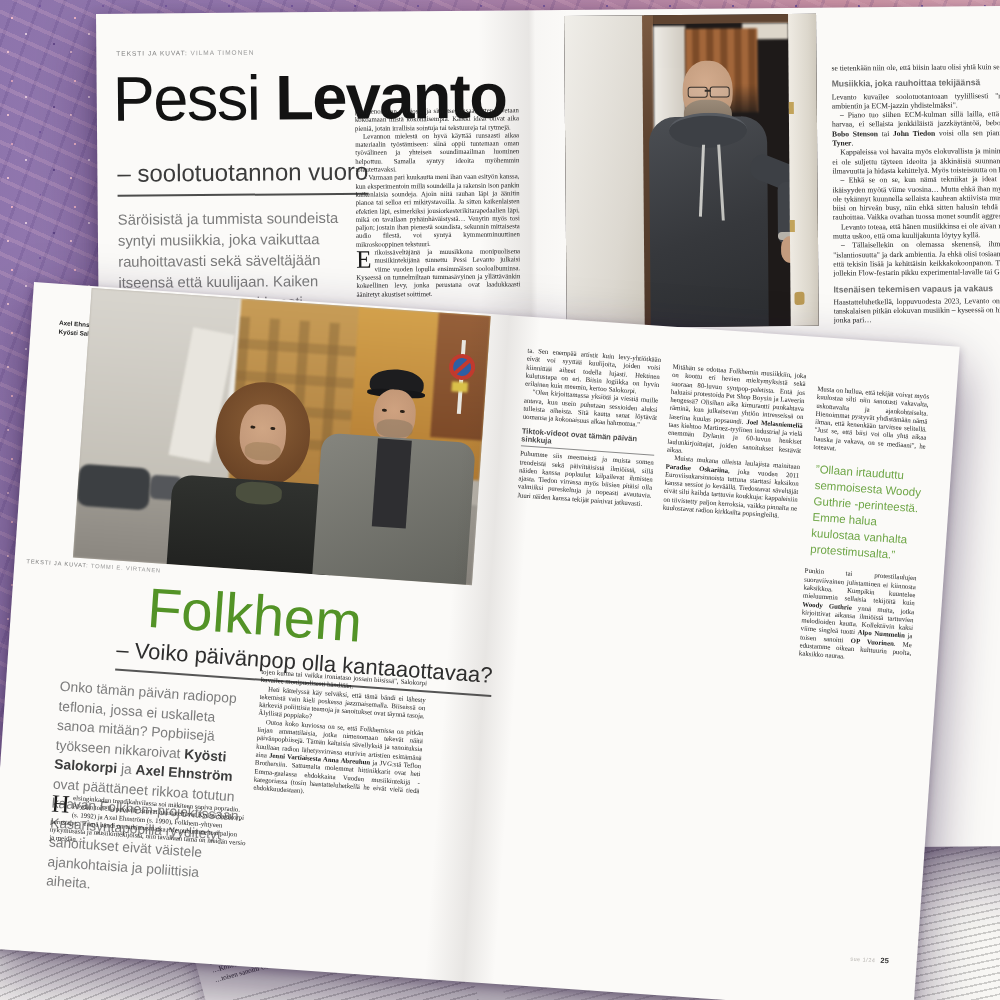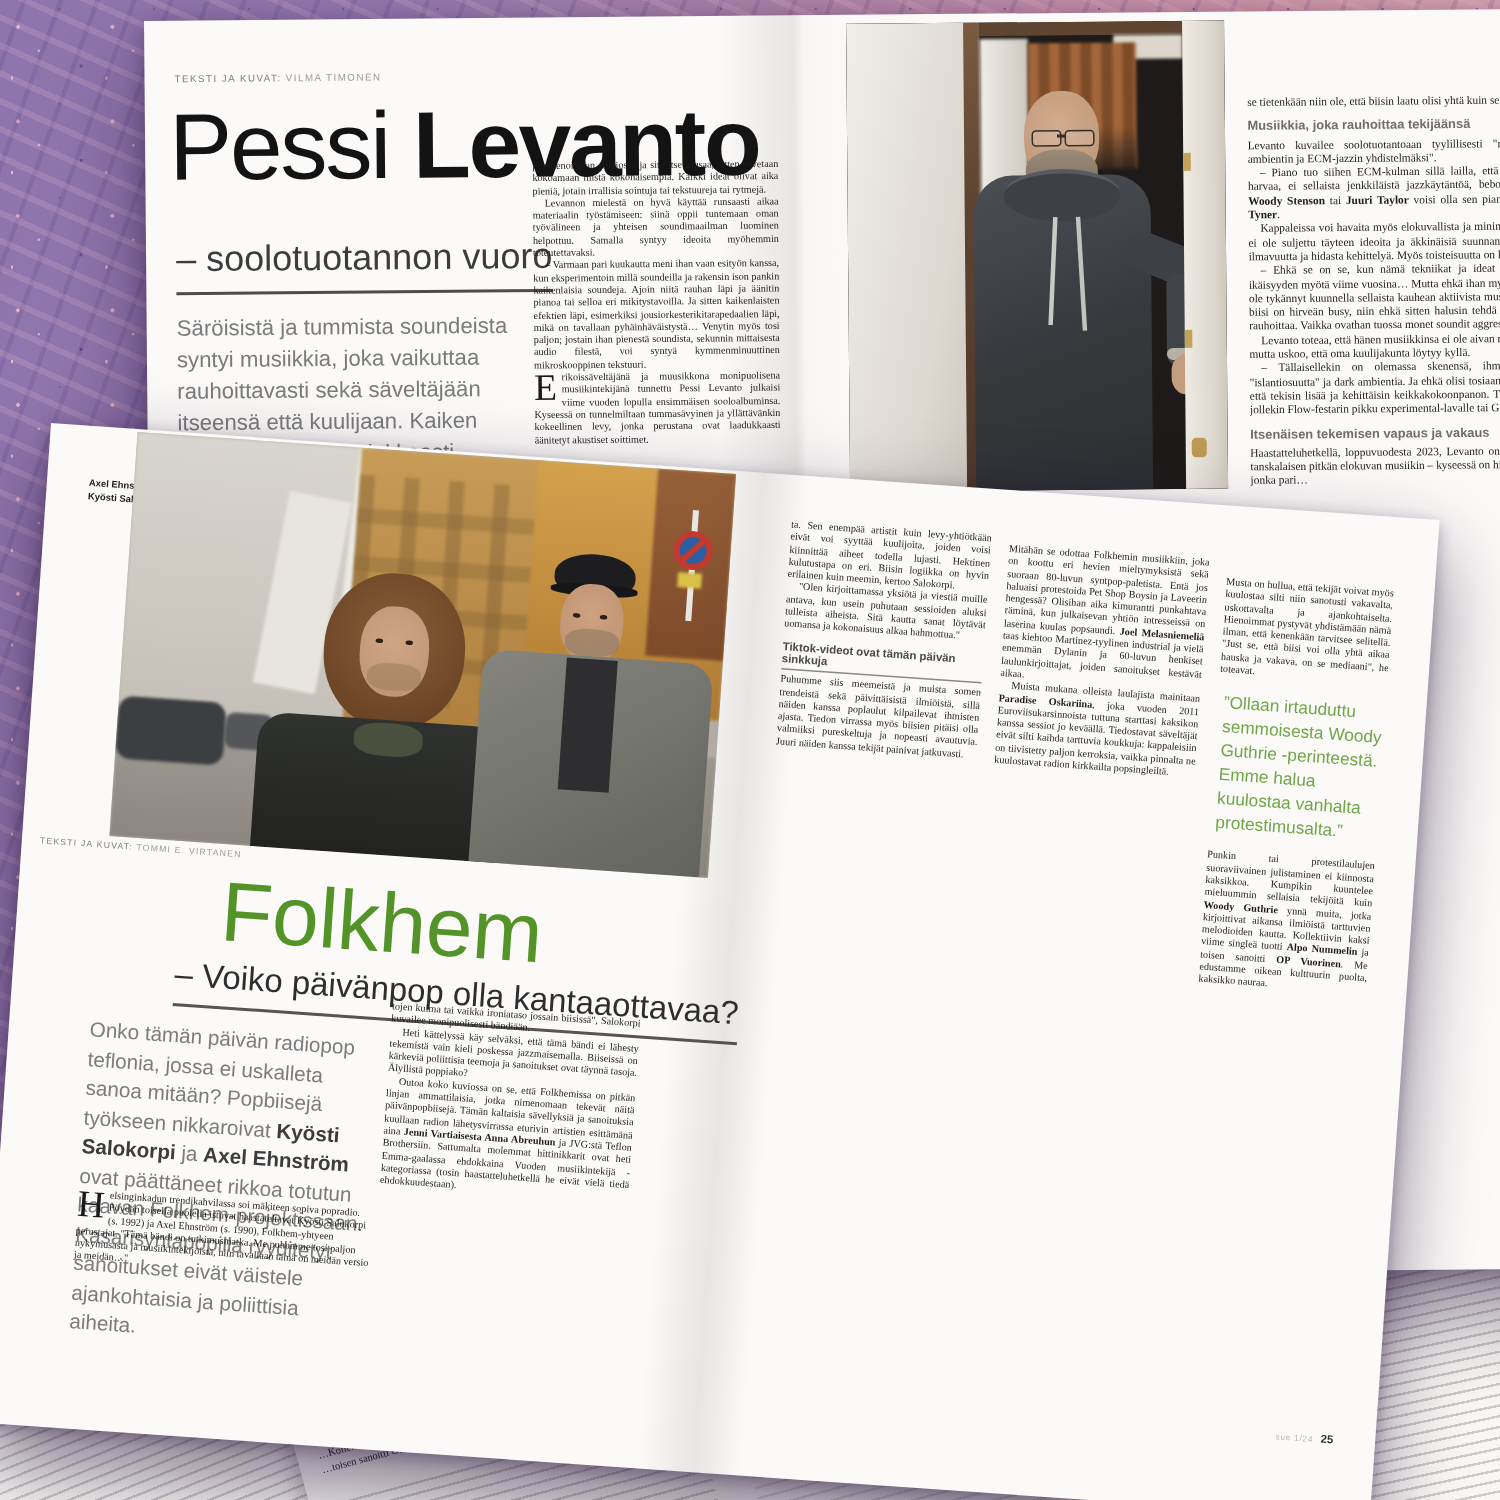--- a/index.html
+++ b/index.html
@@ -138,21 +138,21 @@
       <div class="ph" style="left:224px;top:0;width:28px;height:312px;background:linear-gradient(90deg,#efebe3,#dcd7cc 70%,#cfc9bd);"></div>
       <div class="ph" style="left:224px;top:88px;width:5px;height:12px;background:#c2a35a;"></div>
       <div class="ph" style="left:224px;top:206px;width:5px;height:12px;background:#c2a35a;"></div>
       <div class="ph" style="left:228px;top:278px;width:10px;height:13px;border-radius:3px;background:#ba9a55;"></div>
     </div>
 
     <div class="colFar serif">
       <p class="p noind">se tietenkään niin ole, että biisin laatu olisi yhtä kuin se rahojen määrä sinänsä.</p>
       <div class="hsec">Musiikkia, joka rauhoittaa tekijäänsä</div>
       <p class="p noind">Levanto kuvailee soolotuotantoaan tyylillisesti "modernin klassisen, dark ambientin ja ECM-jazzin yhdistelmäksi".</p>
-      <p class="p"><span>– Piano tuo siihen ECM-kulman sillä lailla, että improvisointitaidi on tosi harvaa, ei sellaista jenkkiläistä jazzkäytäntöä, bebop-pohjaista. Ennemminkin </span><b>Woody Stenson</b><span> tai </span><b>Juuri Taylor</b><span> voisi olla sen pianistin esikuva kuin </span><b>McCoy Tyner</b><span>.</span></p>
+      <p class="p"><span>– Piano tuo siihen ECM-kulman sillä lailla, että improvisointitaidi on tosi harvaa, ei sellaista jenkkiläistä jazzkäytäntöä, bebop-pohjaista. Ennemminkin </span><b>Bobo Stenson</b><span> tai </span><b>John Tiedon</b><span> voisi olla sen pianistin esikuva kuin </span><b>McCoy Tyner</b><span>.</span></p>
       <p class="p">Kappaleissa voi havaita myös elokuvallista ja minimalistista otetta. Sävellyksiä ei ole suljettu täyteen ideoita ja äkkinäisiä suunnanmuutoksia, vaan niissä on ilmavuutta ja hidasta kehittelyä. Myös toisteisuutta on hyödynnetty.</p>
       <p class="p">– Ehkä se on se, kun nämä tekniikat ja ideat ovat muodostuneet keski-ikäisyyden myötä viime vuosina… Mutta ehkä ihan myös se, että viime aikoina en ole tykännyt kuunnella sellaista kauhean aktiivista musiikkia. Jotenkin stressaa, ja biisi on hirveän busy, niin ehkä sitten halusin tehdä sellaista, mikä mua itseäni rauhoittaa. Vaikka ovathan tuossa monet soundit aggressiivisia, säröisiä ja tummia.</p>
       <p class="p">Levanto toteaa, että hänen musiikkinsa ei ole aivan radion soittolistamateriaalia, mutta uskoo, että oma kuulijakunta löytyy kyllä.</p>
       <p class="p">– Tällaisellekin on olemassa skenensä, ihmiset kuuntelevat tällaista "islantiosuutta" ja dark ambientia. Ja ehkä olisi tosiaan kiinnostavaa laajentaa tätä, että tekisin lisää ja kehittäisin keikkakokoonpanon. Tämä voisi ihan hyvin sopia jollekin Flow-festarin pikku experimental-lavalle tai G Livelabiin.</p>
       <div class="hsec">Itsenäisen tekemisen vapaus ja vakaus</div>
       <p class="p noind">Haastatteluhetkellä, loppuvuodesta 2023, Levanto on vastikään saanut valmiiksi tanskalaisen pitkän elokuvan musiikin – kyseessä on historiallinen draamaelokuva, jonka pari…</p>
     </div>
   </div>
 
   <div class="scrap" style="left:210px;top:850px;width:560px;height:260px;transform:rotate(-15deg);">

